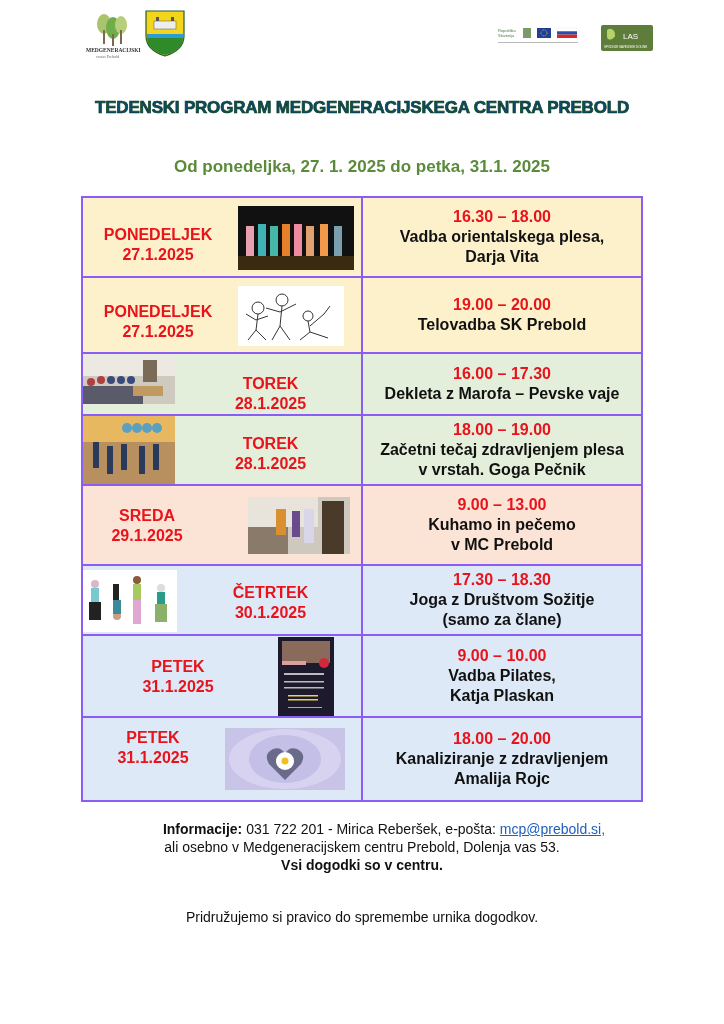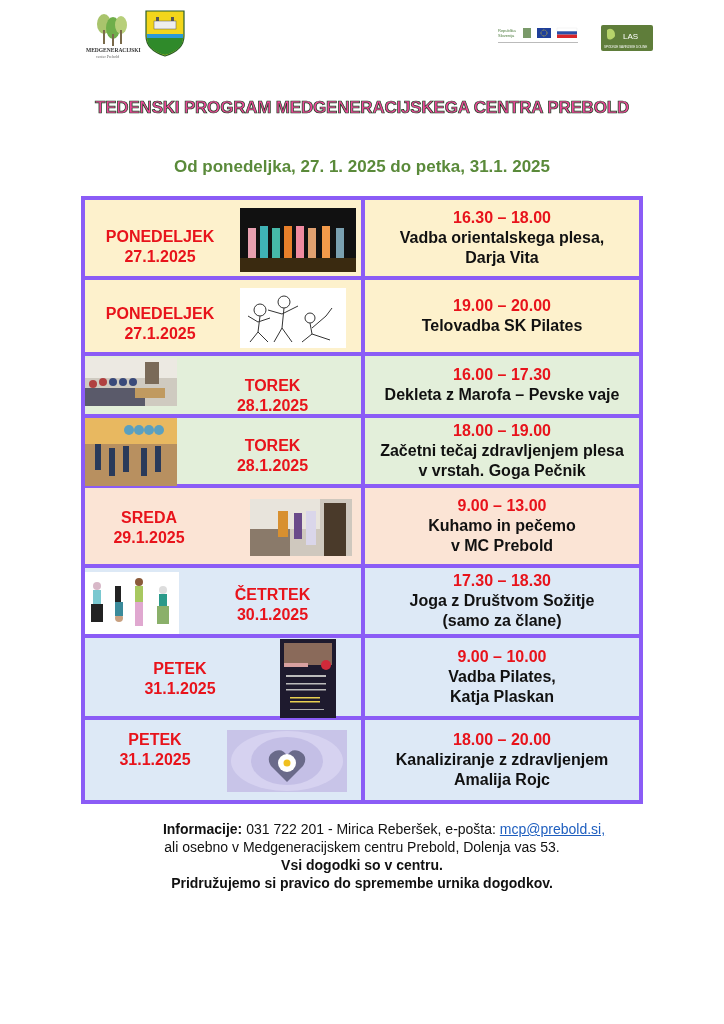--- a/index.html
+++ b/index.html
@@ -3,46 +3,46 @@
 <meta charset="utf-8">
 <style>
   * { box-sizing: border-box; margin: 0; padding: 0; }
   html, body { width: 724px; height: 1024px; background: #ffffff; overflow: hidden; }
   body { font-family: "Liberation Sans", sans-serif; position: relative; color: #000; }
 
   .logo-left { position: absolute; left: 84px; top: 8px; width: 110px; height: 50px; }
   .logo-right { position: absolute; left: 495px; top: 22px; width: 165px; height: 32px; }
 
   .title-block { position: absolute; left: 0; top: 98px; width: 724px; text-align: center; }
-  .title { font-weight: bold; font-size: 17px; color: #ec4899;
+  .title { font-weight: bold; font-size: 17px; color: #0c4a6e;
            -webkit-text-stroke: 0.7px #0a3d15; letter-spacing: -0.2px; line-height: 20px; }
   .subtitle-date { position: absolute; left: 0; top: 157px; width: 724px; text-align: center;
            font-weight: bold; font-size: 17px; color: #5a8a3a; }
 
   table.sched { position: absolute; left: 81px; top: 196px; width: 562px;
                 border-collapse: collapse; }
-  table.sched td { border: 4px solid #8b5cf6; vertical-align: middle; }
+  table.sched td { border: 2px solid #8b5cf6; vertical-align: middle; }
   td.day-cell { width: 280px; position: relative; }
   td.event-cell { text-align: center; font-weight: bold; font-size: 16px; line-height: 20px; }
   .time { color: #e8131b; }
   .desc { color: #111; }
   .day-label { color: #e8131b; font-weight: bold; font-size: 16px; line-height: 20px;
                text-align: center; position: absolute; }
   .photo { position: absolute; overflow: hidden; }
 
   .bg-yellow { background: #fdf1cc; }
   .bg-green  { background: #e3efda; }
   .bg-peach  { background: #fbe4d5; }
   .bg-blue   { background: #dde9f6; }
 
   .footer { position: absolute; left: 0; top: 820px; width: 724px; text-align: center;
             font-size: 14px; line-height: 18px; color: #111; }
   .footer b { font-weight: bold; padding-left: 44px; }
   .footer a { color: #1f5fbf; text-decoration: underline; }
-  .footer .note { margin-top: 0; font-weight: bold; }
+  .footer .note { margin-top: 34px; font-weight: normal; }
 </style>
 </head>
 <body>
 
 <div class="logo-left">
   <svg width="110" height="50" viewBox="0 0 110 50">
     <ellipse cx="20" cy="16" rx="7" ry="10" fill="#a9c46c"></ellipse>
     <ellipse cx="29" cy="20" rx="7" ry="11" fill="#6fae4a"></ellipse>
     <ellipse cx="37" cy="17" rx="6" ry="9" fill="#b7cf7a"></ellipse>
     <rect x="19" y="22" width="2" height="14" fill="#7a6a4a"></rect>
@@ -125,21 +125,21 @@
               <path d="M20 28 L18 44 L10 54 M18 44 L28 54 M18 34 L8 28 M18 34 L30 30"></path>
           <circle cx="44" cy="14" r="6"></circle>
               <path d="M44 20 L42 40 L34 54 M42 40 L52 54 M42 26 L28 22 M42 26 L58 18"></path>
           <circle cx="70" cy="30" r="5"></circle>
               <path d="M70 35 L72 46 L62 54 M72 46 L90 52 M72 40 L86 28 L92 20"></path>
         </svg>
       </div>
     </td>
     <td class="event-cell">
       <div class="time">19.00 – 20.00</div>
-      <div class="desc">Telovadba  SK Pilates</div>
+      <div class="desc">Telovadba  SK Prebold</div>
     </td>
   </tr>
 
   <tr class="bg-green" style="height:62px;">
     <td class="day-cell">
       <div class="photo" style="left:0px;top:2px;width:92px;height:48px;background:#cfcac0;">
         <svg width="92" height="48">
           <rect x="0" y="0" width="92" height="20" fill="#ece9e2"></rect>
           <rect x="60" y="4" width="14" height="22" fill="#7a6a58"></rect>
           <g fill="#b04040">

